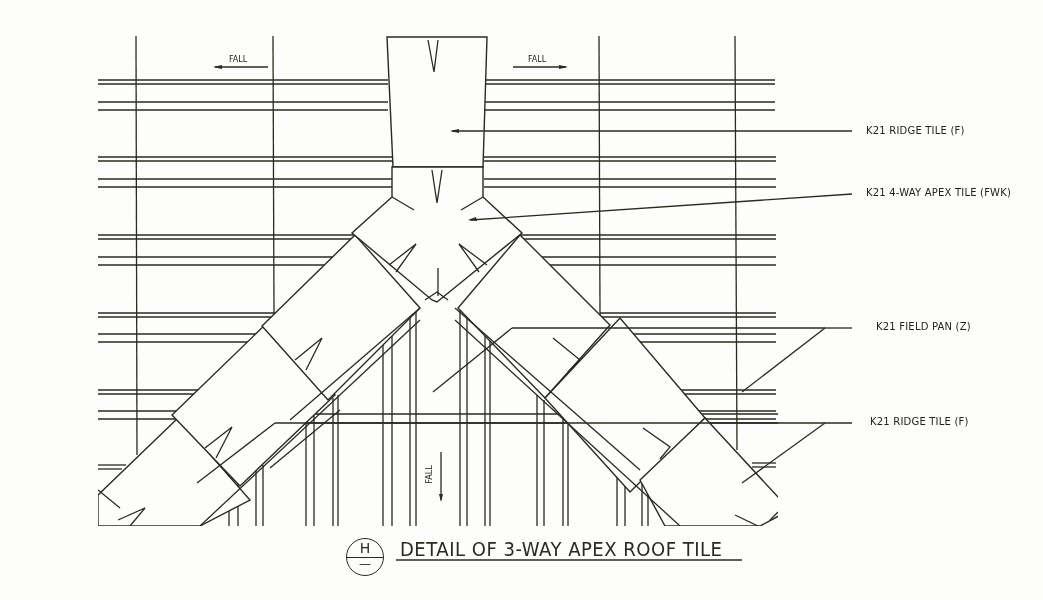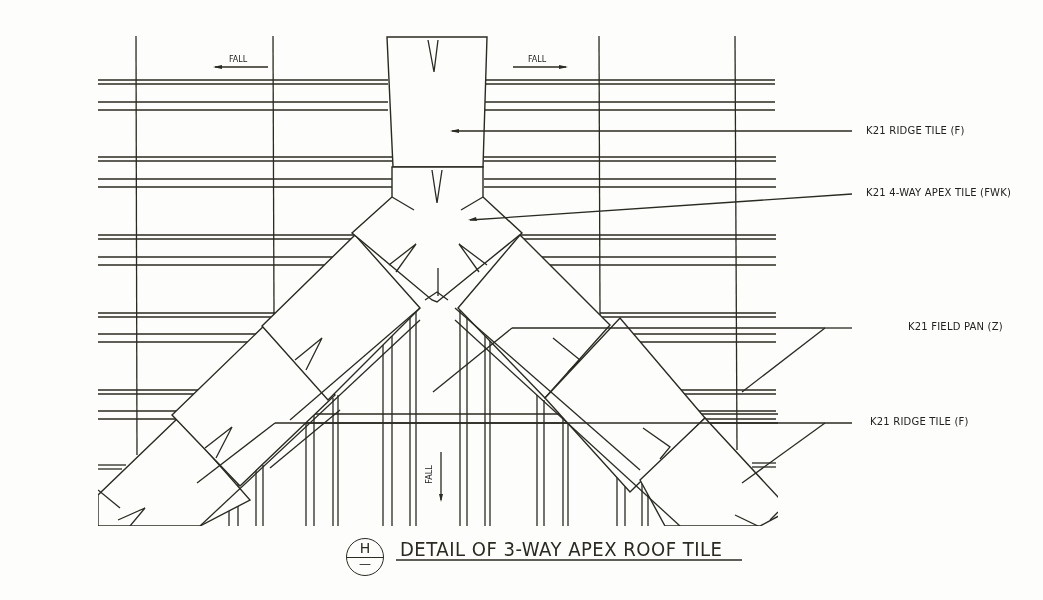--- a/index.html
+++ b/index.html
@@ -180,21 +180,21 @@
 
   <line class="lnb" x1="396" y1="560" x2="742" y2="560"></line>
 </svg>
 
 <div class="fall" style="left:229px; top:55px;">FALL</div>
 <div class="fall" style="left:528px; top:55px;">FALL</div>
 <div class="fall" style="left:420px; top:470px; transform: rotate(-90deg); transform-origin: center;">FALL</div>
 
 <div class="lbl" style="left:866px; top:125px;">K21 RIDGE TILE (F)</div>
 <div class="lbl" style="left:866px; top:187px;">K21 4-WAY APEX TILE (FWK)</div>
-<div class="lbl" style="left:908px; top:321px;">K21 FIELD PAN (Z)</div>
+<div class="lbl" style="left:876px; top:321px;">K21 FIELD PAN (Z)</div>
 <div class="lbl" style="left:870px; top:416px;">K21 RIDGE TILE (F)</div>
 
 <div class="marker">
   <div class="top">H</div>
   <div class="mid"></div>
   <div class="bot">—</div>
 </div>
 
 <div class="title">DETAIL OF 3-WAY APEX ROOF TILE</div>
 

